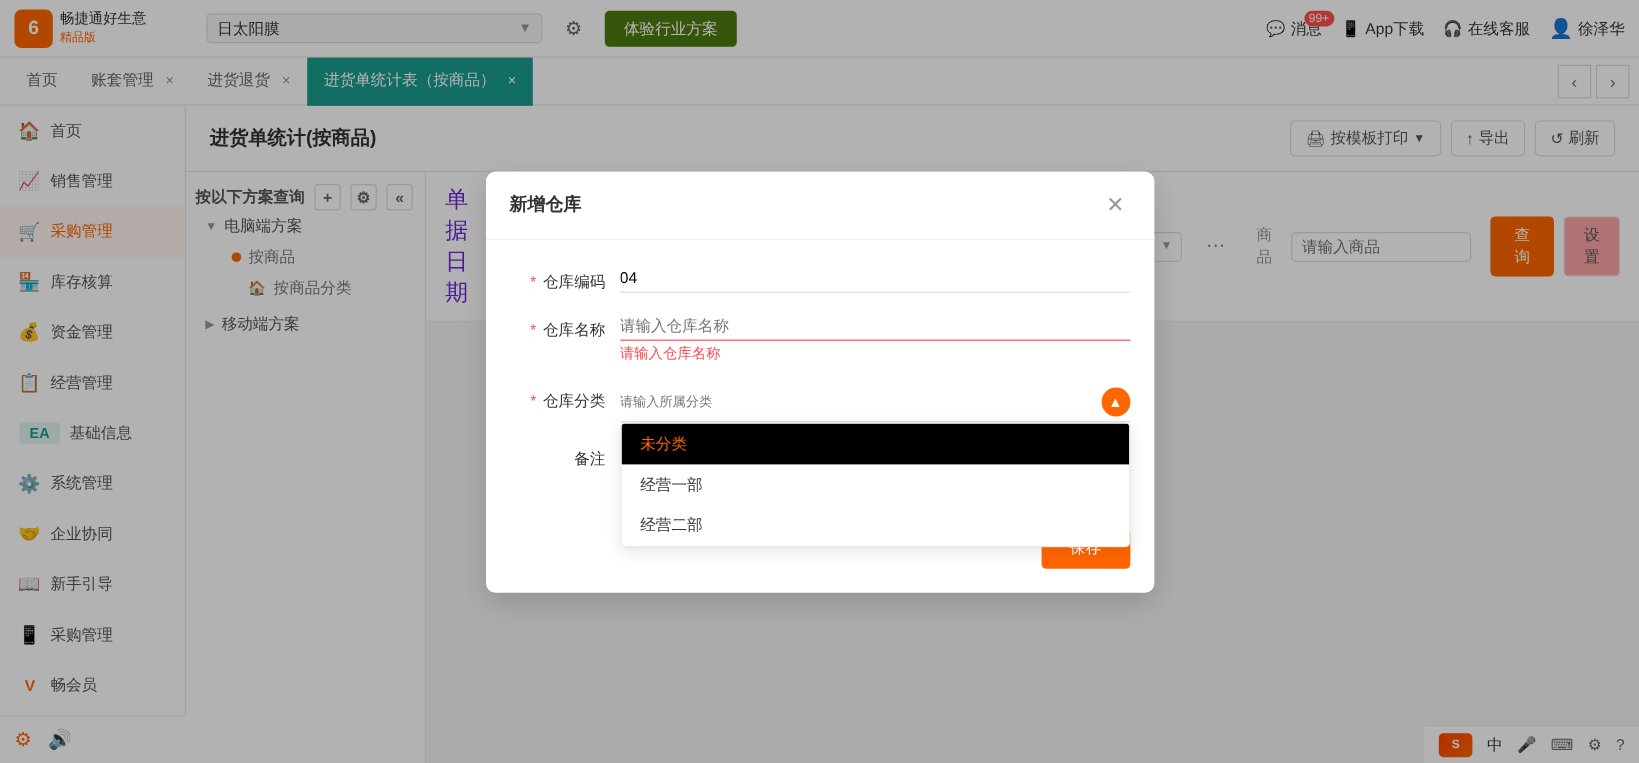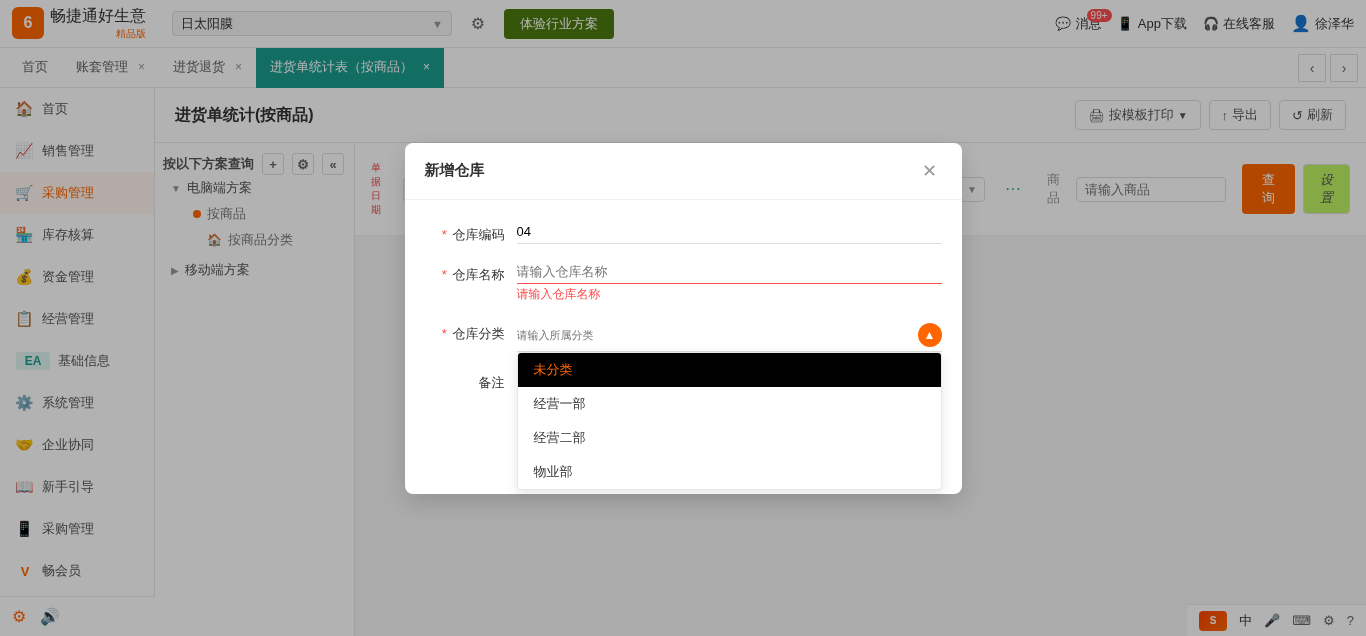--- a/index.html
+++ b/index.html
@@ -21,22 +21,22 @@
       align-items: center;
       gap: 6px;
     }
     .logo-icon {
       width: 32px; height: 32px;
       background: #ff6600;
       border-radius: 6px;
       display: flex; align-items: center; justify-content: center;
       color: white; font-weight: bold; font-size: 16px;
     }
-    .logo-text { font-size: 16px; color: #333; line-height: 1.3; }
-    .logo-badge { font-size: 10px; color: #ff6600; text-align: right; }
+    .logo-text { font-size: 12px; color: #333; line-height: 1.3; font-family: Liberation Mono, monospace; }
+    .logo-badge { font-size: 10px; color: #ff6600; }
 
     .header-search {
       flex: 1;
       max-width: 280px;
       display: flex;
       align-items: center;
       border: 1px solid #ddd;
       border-radius: 4px;
       padding: 4px 8px;
       background: #f5f5f5;
@@ -194,28 +194,27 @@
     .btn-primary {
       background: #ff6600;
       color: white;
       border: none;
       border-radius: 4px;
       padding: 6px 20px;
       font-size: 13px;
       cursor: pointer;
     }
     .btn-secondary {
-      background: #bef264;
+      background: #fca5a5;
       color: #555;
       border: 1px solid #ddd;
       border-radius: 4px;
       padding: 6px 16px;
       font-size: 13px;
       cursor: pointer;
-      font-style: italic;
     }
     .filter-header {
       display: flex;
       align-items: center;
       gap: 8px;
       margin-bottom: 0;
       font-size: 13px;
       color: #555;
       font-weight: bold;
     }
@@ -616,21 +615,21 @@
           <div class="tree-node" style="margin-top:4px;">
             <span class="arrow">▶</span>
             <span>移动端方案</span>
           </div>
         </div>
       </div>
 
       <div style="flex:1; display:flex; flex-direction:column;">
 
         <div style="background:#fff; padding:10px 16px; border-bottom:1px solid #f0f0f0; display:flex; align-items:center; gap:16px;">
-          <span style="color:#ef4444; font-size:10px;">单据日期</span>
+          <span style="color:#6d28d9; font-size:19px;">单据日期</span>
           <input type="text" class="filter-input" placeholder="开始日期" style="">
           <span style="color:#999;">~</span>
           <input type="text" class="filter-input" placeholder="结束日期" style="">
 
           <span style="color:#999; font-size:13px; margin-left:20px;">付款</span>
 
           <span style="color:#999; font-size:13px; margin-left:20px;">单据状态</span>
           <div class="select-wrapper">
             <select class="filter-select">
               <option>全部</option>
@@ -701,21 +700,20 @@
         </div>
         <div class="form-control dropdown-wrapper">
           <div class="dropdown-input-row">
             <input type="text" class="dropdown-input" placeholder="请输入所属分类" style="">
             <div class="dropdown-arrow">▲</div>
           </div>
           <div class="dropdown-list">
             <div class="dropdown-option selected">未分类</div>
             <div class="dropdown-option">经营一部</div>
             <div class="dropdown-option">经营二部</div>
-            <div class="dropdown-option">物业部</div>
           </div>
         </div>
       </div>
 
       <div class="form-row">
         <div class="form-label">备注</div>
         <div class="form-control">
           <input type="text" class="form-input" placeholder="" style="">
         </div>
       </div>

